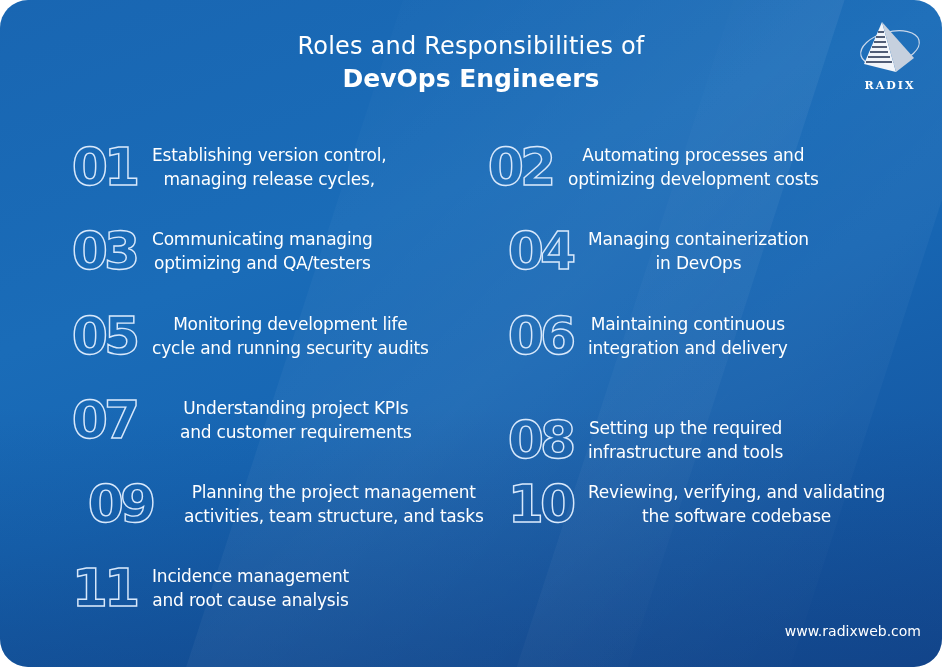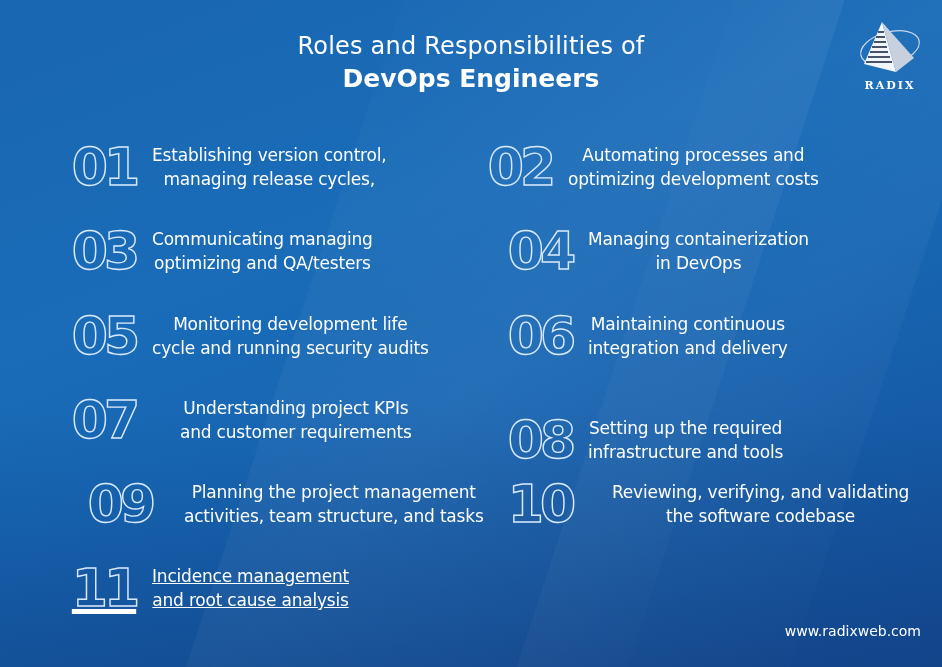--- a/index.html
+++ b/index.html
@@ -4,20 +4,21 @@
   <style>
     html, body { margin: 0; padding: 0; }
     body {
       width: 942px; height: 667px; overflow: hidden;
       font-family: "DejaVu Sans", sans-serif;
       color: #ffffff;
     }
     .canvas {
       position: relative; width: 942px; height: 667px; overflow: hidden;
       background: linear-gradient(160deg, #1966b2 0%, #1a6cb8 35%, #1766b3 55%, #154f98 100%);
+      border-radius: 28px;
     }
     .sheen {
       position: absolute; pointer-events: none;
       background: linear-gradient(115deg, rgba(255,255,255,0) 0%, rgba(255,255,255,0.06) 50%, rgba(255,255,255,0) 100%);
     }
     .sheen.a { left: 300px; top: -100px; width: 420px; height: 900px; transform: rotate(18deg); }
     .sheen.b { left: 620px; top: -80px; width: 260px; height: 900px; transform: rotate(18deg); opacity: .7; }
     .shade {
       position: absolute; left: 0; bottom: 0; width: 942px; height: 260px; pointer-events: none;
       background: linear-gradient(0deg, rgba(10,40,100,0.28) 0%, rgba(10,40,100,0) 100%);
@@ -110,21 +111,21 @@
       <span>and customer requirements</span>
     </div>
   </div>
   <div class="item" style="left:76px; top:474px;gap:16px;">
     <div class="num">09</div>
     <div class="desc">
       <span>Planning the project  management</span>
       <span>activities, team structure, and tasks</span>
     </div>
   </div>
-  <div class="item" style="left:60px; top:558px;text-decoration:underline;">
+  <div class="item" style="left:60px; top:558px;">
     <div class="num">11</div>
     <div class="desc">
       <span>Incidence management</span>
       <span>and root cause analysis</span>
     </div>
   </div>
 
   <div class="item" style="left:476px; top:137px;">
     <div class="num">02</div>
     <div class="desc">
@@ -146,21 +147,21 @@
       <span>integration and delivery</span>
     </div>
   </div>
   <div class="item" style="left:496px; top:410px;">
     <div class="num">08</div>
     <div class="desc">
       <span>Setting up the required</span>
       <span>infrastructure and tools</span>
     </div>
   </div>
-  <div class="item" style="left:496px; top:474px;gap:24px;">
+  <div class="item" style="left:496px; top:474px;">
     <div class="num">10</div>
     <div class="desc">
       <span>Reviewing, verifying, and validating</span>
       <span>the software codebase</span>
     </div>
   </div>
 
   <div class="footer">www.radixweb.com</div>
 </div>
 

